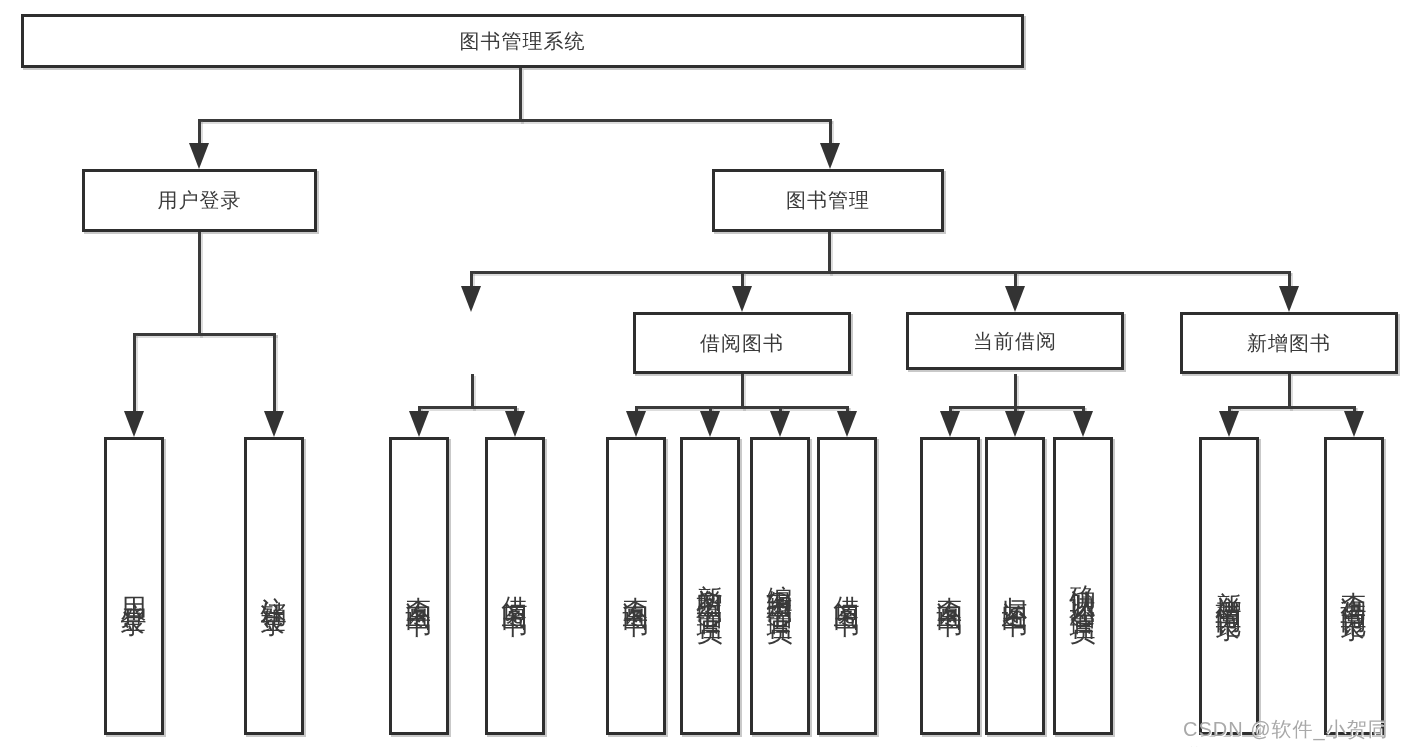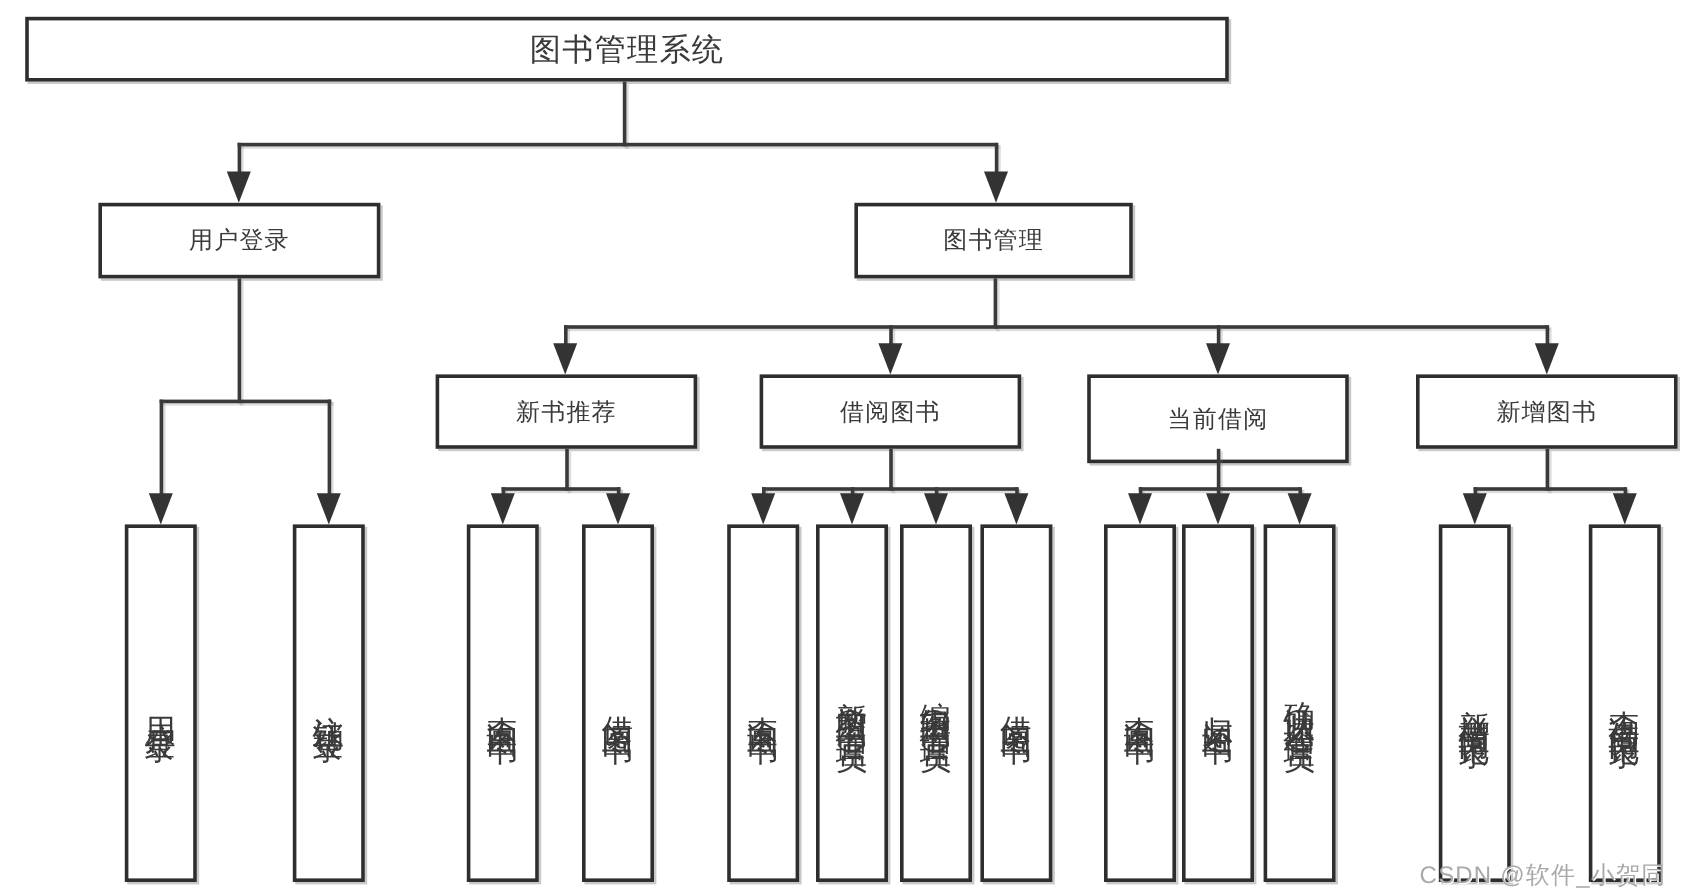--- a/index.html
+++ b/index.html
@@ -16,21 +16,21 @@
     position: absolute;
     background: #ffffff;
     border: 3px solid #2e2e2e;
     box-sizing: border-box;
     display: flex;
     align-items: center;
     justify-content: center;
     box-shadow: 2px 2px 0 rgba(100,100,100,0.35);
   }
   .h-label { font-size: 20px; letter-spacing: 1px; }
-  .root-label { font-size: 26px; letter-spacing: 1px; }
+  .root-label { font-size: 20px; letter-spacing: 1px; }
   .leaf .vtext {
     writing-mode: vertical-rl;
     text-orientation: mixed;
     font-size: 26px;
     line-height: 1;
     letter-spacing: 5px;
   }
   .vl, .hl {
     position: absolute;
     background: #3a3a3a;
@@ -90,27 +90,24 @@
   <div class="hl" style="left:470px; top:271px; width:820px;"></div>
   <div class="vl" style="left:470px; top:271px; height:18px;"></div>
   <div class="arrow" style="left:461px; top:286px;"></div>
   <div class="vl" style="left:741px; top:271px; height:18px;"></div>
   <div class="arrow" style="left:732px; top:286px;"></div>
   <div class="vl" style="left:1014px; top:271px; height:18px;"></div>
   <div class="arrow" style="left:1005px; top:286px;"></div>
   <div class="vl" style="left:1288px; top:271px; height:18px;"></div>
   <div class="arrow" style="left:1279px; top:286px;"></div>
 
-  <div class="box" style="left:363px; top:312px; width:218px; height:62px;">
-    <span class="h-label">新书推荐</span>
-  </div>
   <div class="box" style="left:633px; top:312px; width:218px; height:62px;">
     <span class="h-label">借阅图书</span>
   </div>
-  <div class="box" style="left:906px; top:312px; width:218px; height:74px;">
+  <div class="box" style="left:906px; top:312px; width:218px; height:58px;">
     <span class="h-label">当前借阅</span>
   </div>
   <div class="box" style="left:1180px; top:312px; width:218px; height:62px;">
     <span class="h-label">新增图书</span>
   </div>
 
   <div class="vl" style="left:471px; top:374px; height:35px;"></div>
   <div class="hl" style="left:418px; top:406px; width:99px;"></div>
   <div class="vl" style="left:418px; top:406px; height:8px;"></div>
   <div class="arrow" style="left:409px; top:411px;"></div>

